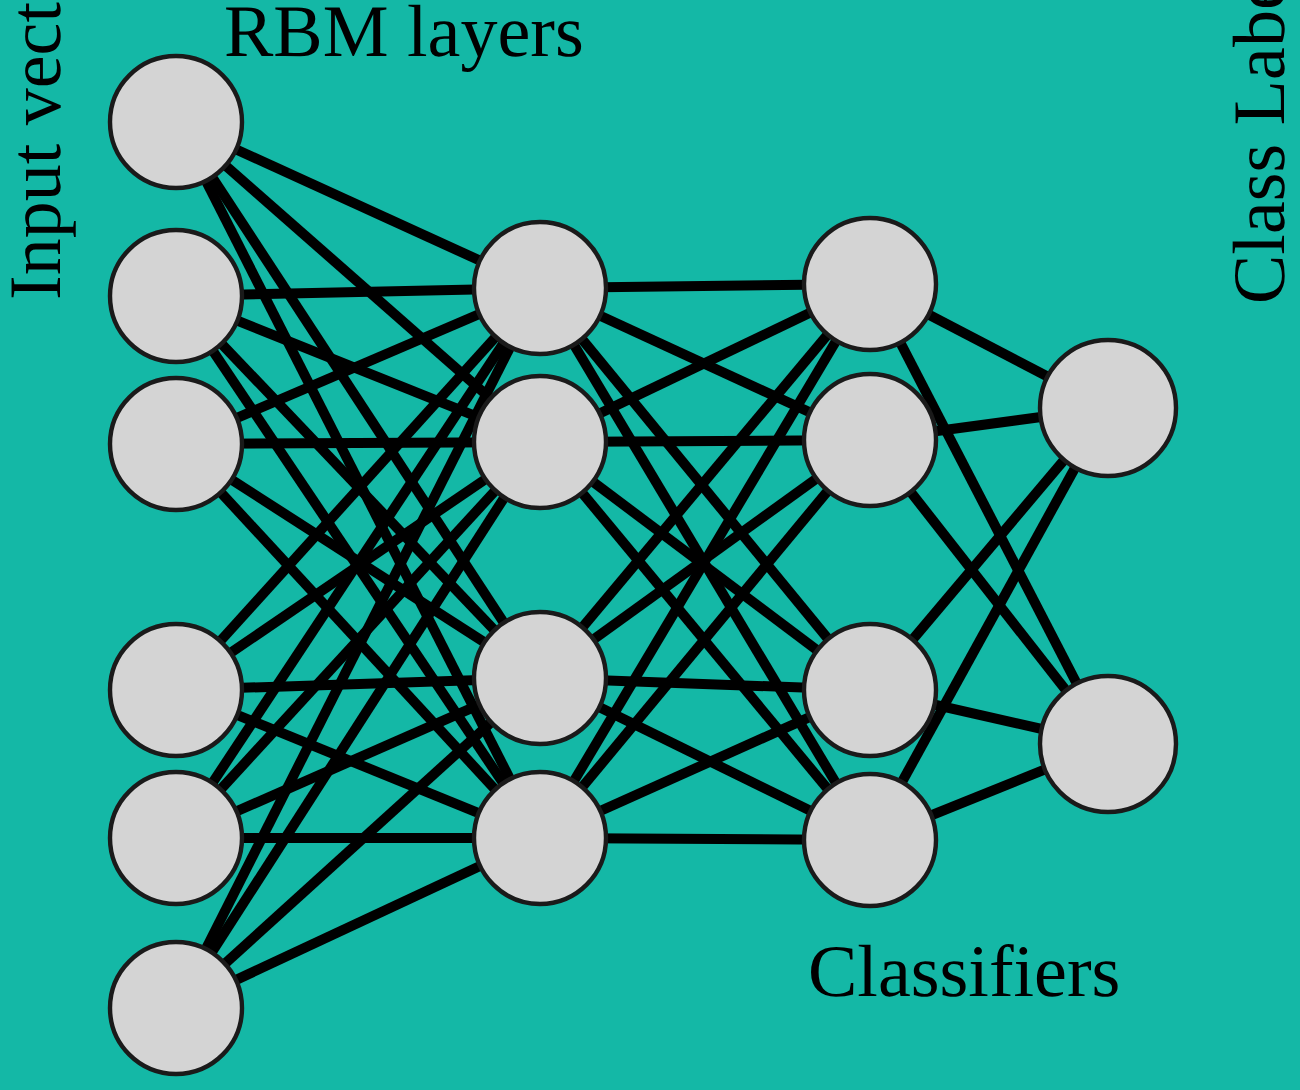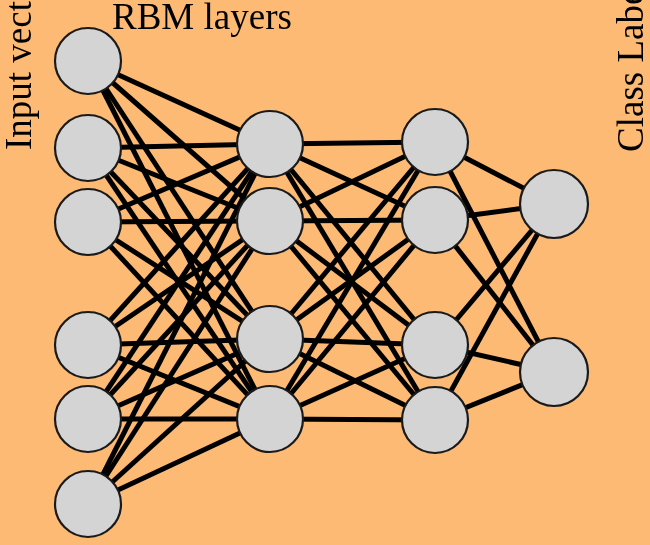--- a/index.html
+++ b/index.html
@@ -10,21 +10,21 @@
   body {
     width: 650px;
     height: 545px;
     font-family: "Liberation Serif", "DejaVu Serif", serif;
     overflow: hidden;
   }
   #diagram-root {
     position: relative;
     width: 650px;
     height: 545px;
-    background: #fdba74;
+    background: #14b8a6;
     text-align: center;
   }
   #network-svg {
     position: absolute;
     left: 0;
     top: 0;
     width: 650px;
     height: 545px;
     display: block;
   }
@@ -133,18 +133,19 @@
         <circle cx="435" cy="220" r="33" fill="#d4d4d4" stroke="#1a1a1a" stroke-width="2.2"></circle>
         <circle cx="435" cy="345" r="33" fill="#d4d4d4" stroke="#1a1a1a" stroke-width="2.2"></circle>
         <circle cx="435" cy="420" r="33" fill="#d4d4d4" stroke="#1a1a1a" stroke-width="2.2"></circle>
         <circle cx="554" cy="204" r="34" fill="#d4d4d4" stroke="#1a1a1a" stroke-width="2.2"></circle>
         <circle cx="554" cy="372" r="34" fill="#d4d4d4" stroke="#1a1a1a" stroke-width="2.2"></circle>
       </g>
   </svg>
 
   <div class="diagram-label" id="label-rbm-layers">RBM layers</div>
 
+  <div class="diagram-label" id="label-classifiers">Classifiers</div>
 
   <div class="diagram-label" id="label-input-vectors">Input vectors</div>
 
   <div class="diagram-label" id="label-class-labels">Class Labels</div>
 
 </div>
 
 </body></html>

